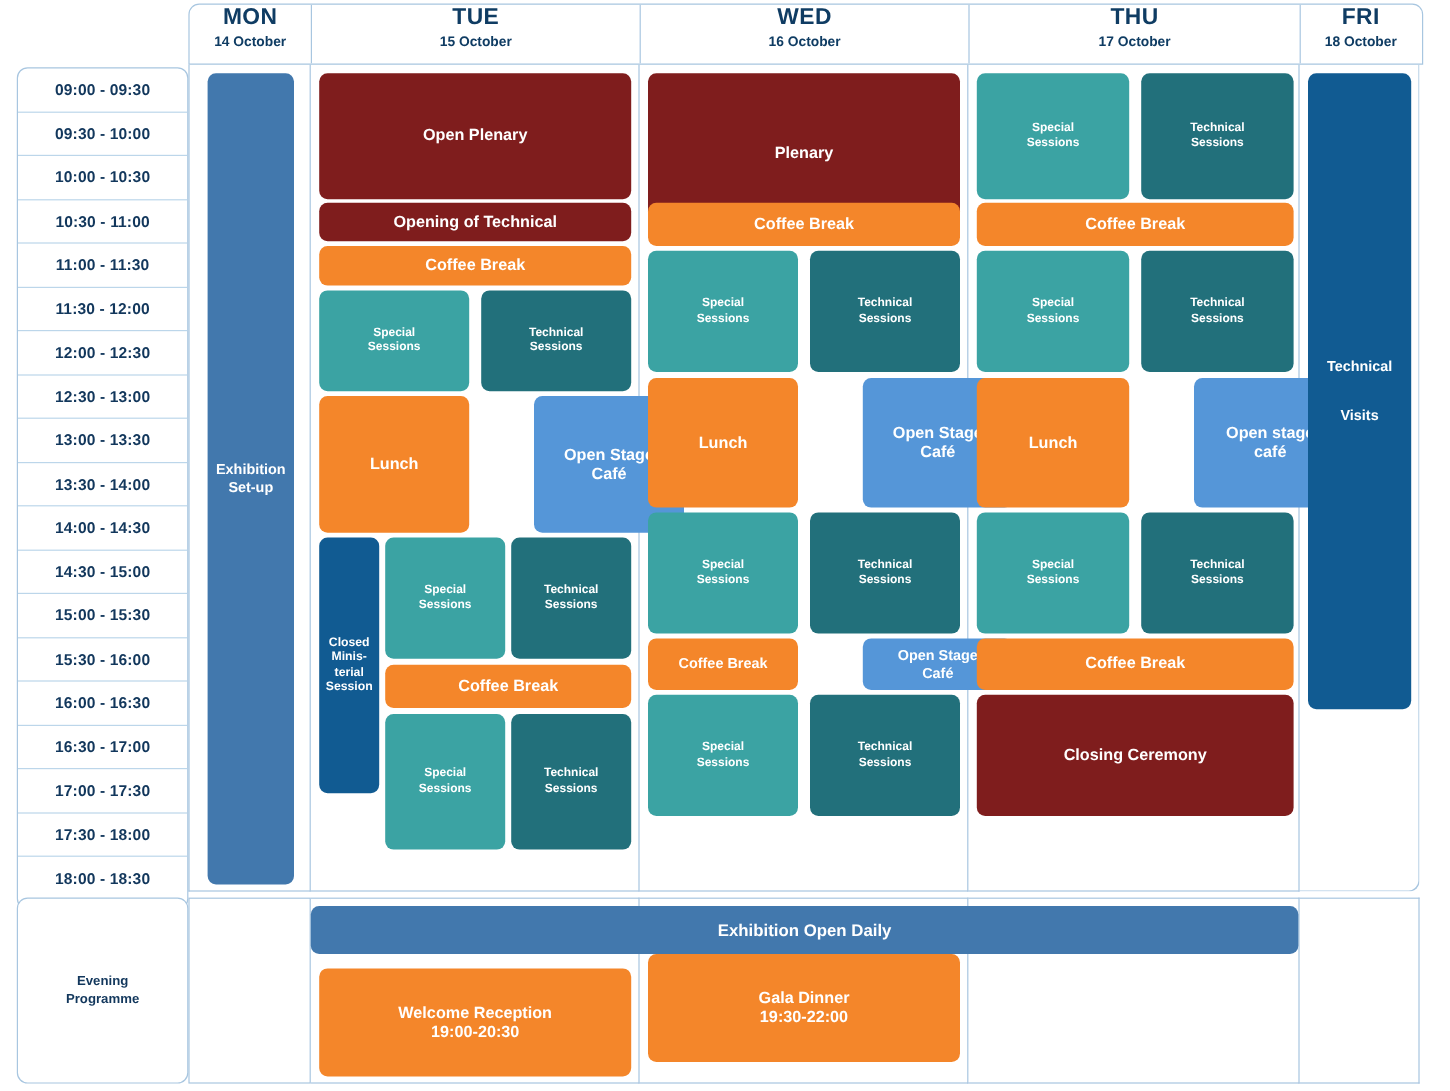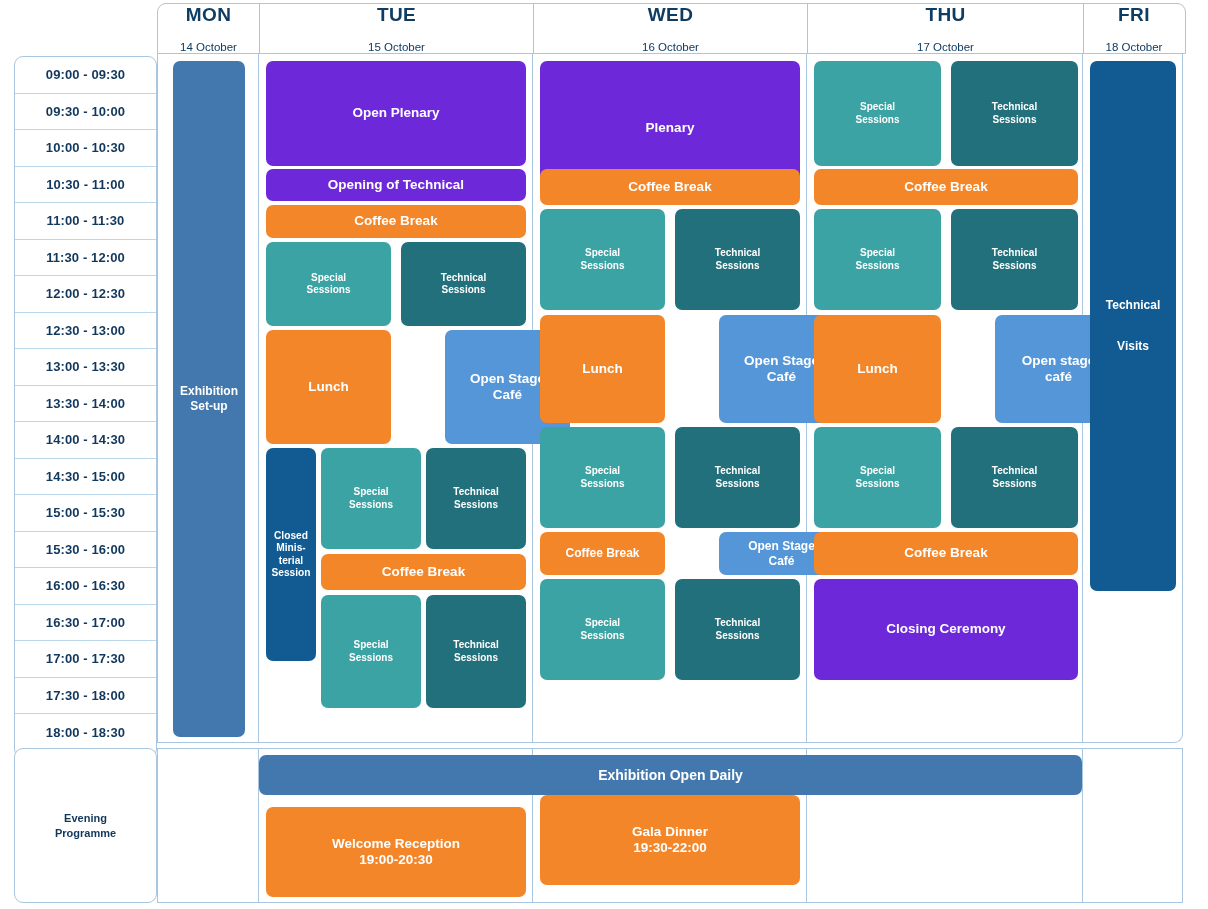--- a/index.html
+++ b/index.html
@@ -22,30 +22,30 @@
     width: 1029px; height: 51px;
     display: flex;
     border: 1.5px solid #a8c6e0;
     border-radius: 9px 9px 0 0;
     background: #fff;
     overflow: hidden;
   }
   .day-head {
     border-right: 1.5px solid #a8c6e0;
     display: flex; flex-direction: column;
-    align-items: center; justify-content: space-between;
+    align-items: center; justify-content: flex-start;
     color: #0f3c63;
-    gap: 13px;
+    gap: 3px;
   }
   .day-head:last-child { border-right: none; }
   .day-head .dow {
     font-size: 19px; font-weight: bold; letter-spacing: .4px;
   }
   .day-head .dat {
-    font-size: 11.5px; font-weight: normal;
+    font-size: 11.5px; font-weight: bold;
   }
   .w-mon { width: 102px; }
   .w-tue { width: 274px; }
   .w-wed { width: 274px; }
   .w-thu { width: 276px; }
   .w-fri { width: 100px; }
 
   
   .time-col {
     position: absolute;
@@ -92,21 +92,21 @@
     color: #ffffff;
     display: flex; align-items: center; justify-content: center;
     text-align: center;
     font-weight: bold;
     line-height: 1.22;
     padding: 2px 4px;
     overflow: hidden;
   }
   .ev .sub { font-weight: bold; display: block; }
 
-  .c-navy    { background: #6d28d9; text-align: center; }
+  .c-navy    { background: #7f1d1d; text-align: center; }
   .c-orange  { background: #f4862a; }
   .c-teal    { background: #3ba3a3; }
   .c-dteal   { background: #22707b; }
   .c-ltblue  { background: #5596d8; margin-left: 44px; }
   .c-medblue { background: #4278ad; }
   .c-dkblue  { background: #115b92; }
 
   .fs-14 { font-size: 13.5px; }
   .fs-12 { font-size: 12px; }
   .fs-11 { font-size: 10px; }

